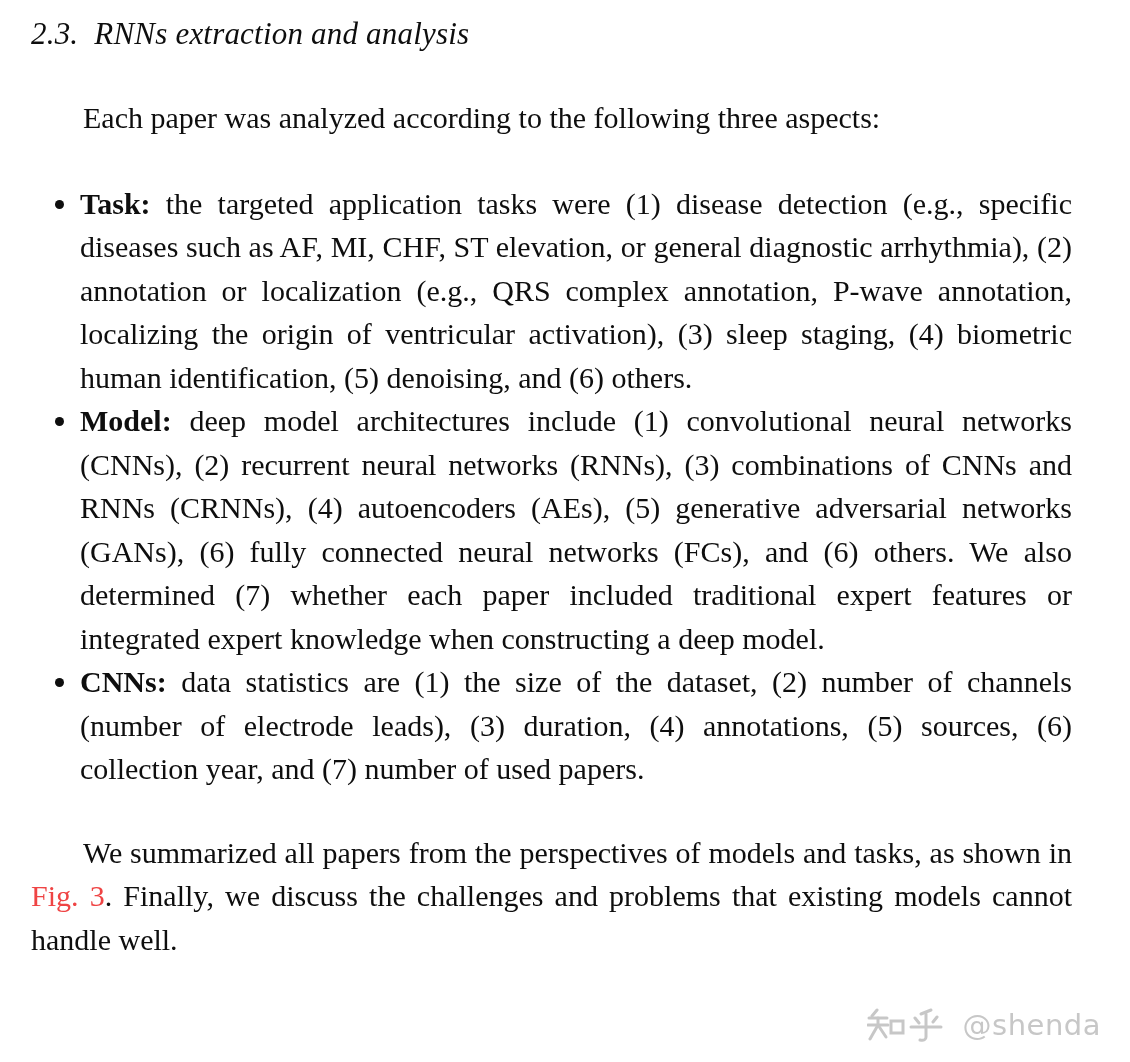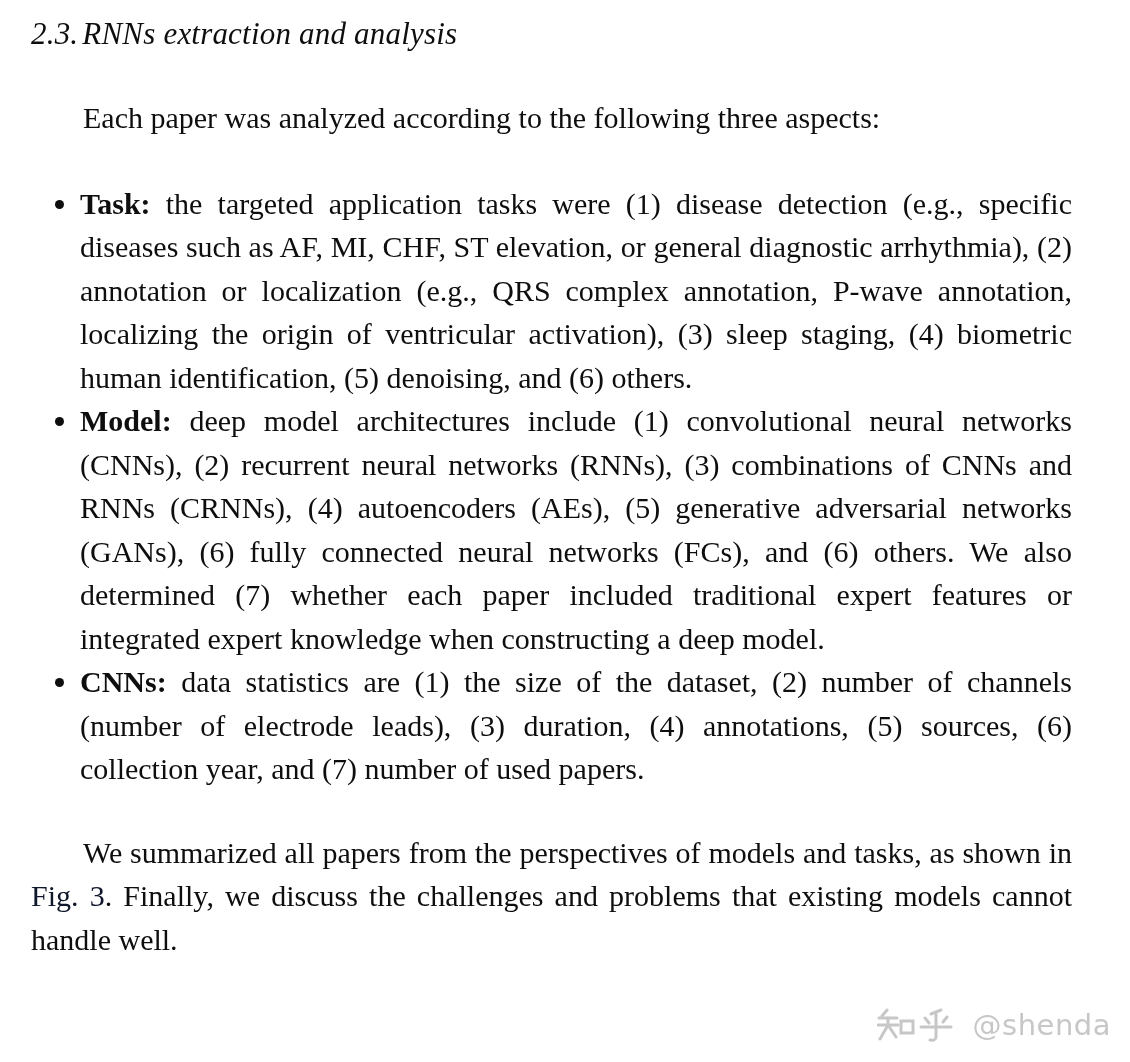--- a/index.html
+++ b/index.html
@@ -21,44 +21,44 @@
     height: 1062px;
     padding: 16px 58px 0 31px;
   }
   .section-heading {
     font-size: 31px;
     font-weight: normal;
     font-style: italic;
     margin: 0 0 44px 0;
     letter-spacing: 0.2px;
   }
-  .sec-num { margin-right: 4px; text-align: center; }
+  .sec-num { margin-right: 16px; text-align: center; }
   .body-text {
     font-size: 30px;
     line-height: 43.5px;
     text-align: justify;
   }
   .para { margin: 0; }
   .para.indented { text-indent: 52px; }
   .intro-para { margin-bottom: 42px; }
   .aspects-list {
     margin: 14px 0 40px 0;
     padding: 0 0 0 49px;
     list-style: disc outside;
   }
   .aspects-list li { text-align: justify; }
   .aspects-list .term { font-weight: bold; }
   .fig-link {
-    color: #0f172a;
+    color: #ef4444;
     text-decoration: none;
     cursor: pointer;
   }
   .watermark {
     position: absolute;
-    right: 19px;
+    right: 29px;
     bottom: 20px;
     display: flex;
     align-items: center;
     gap: 20px;
     color: #c7c7c7;
   }
   .zhihu-glyphs { display: block; }
   .wm-handle {
     font-family: "DejaVu Sans", "Liberation Sans", sans-serif;
     font-size: 29px;

